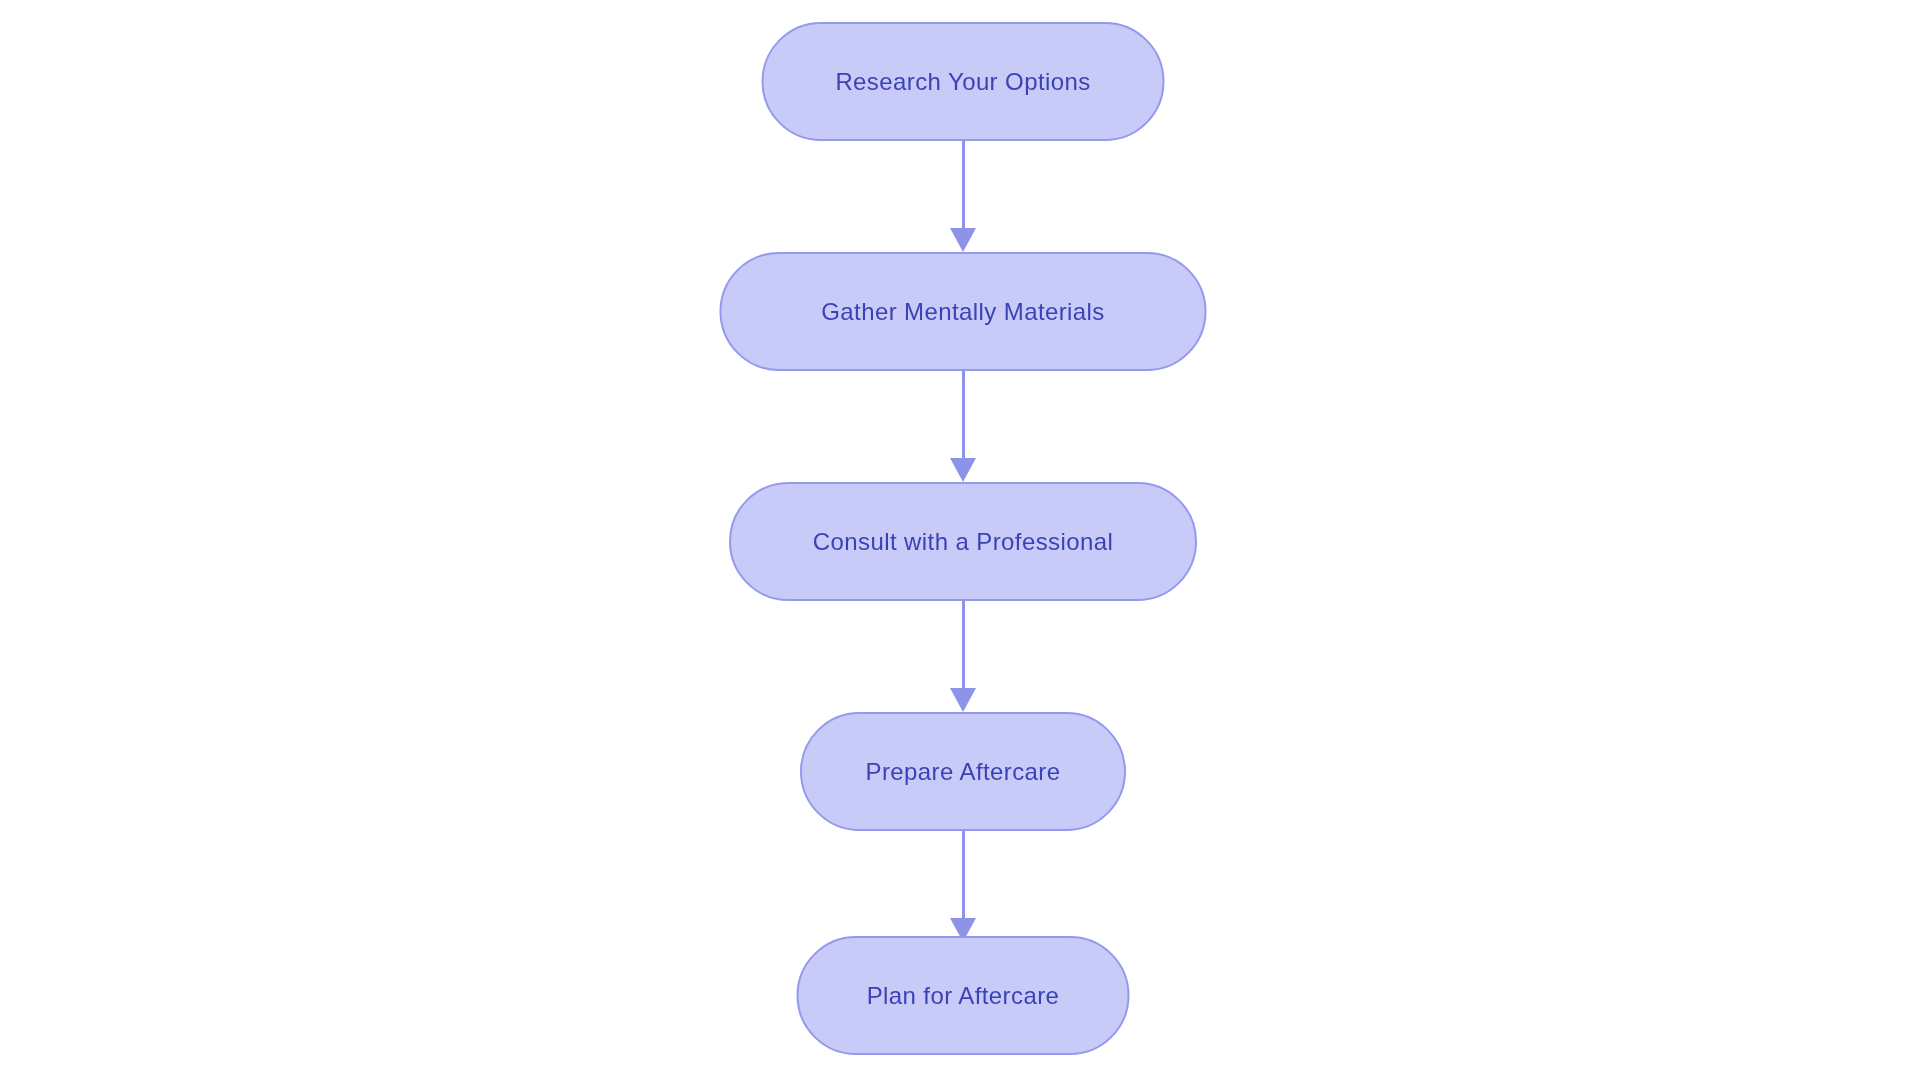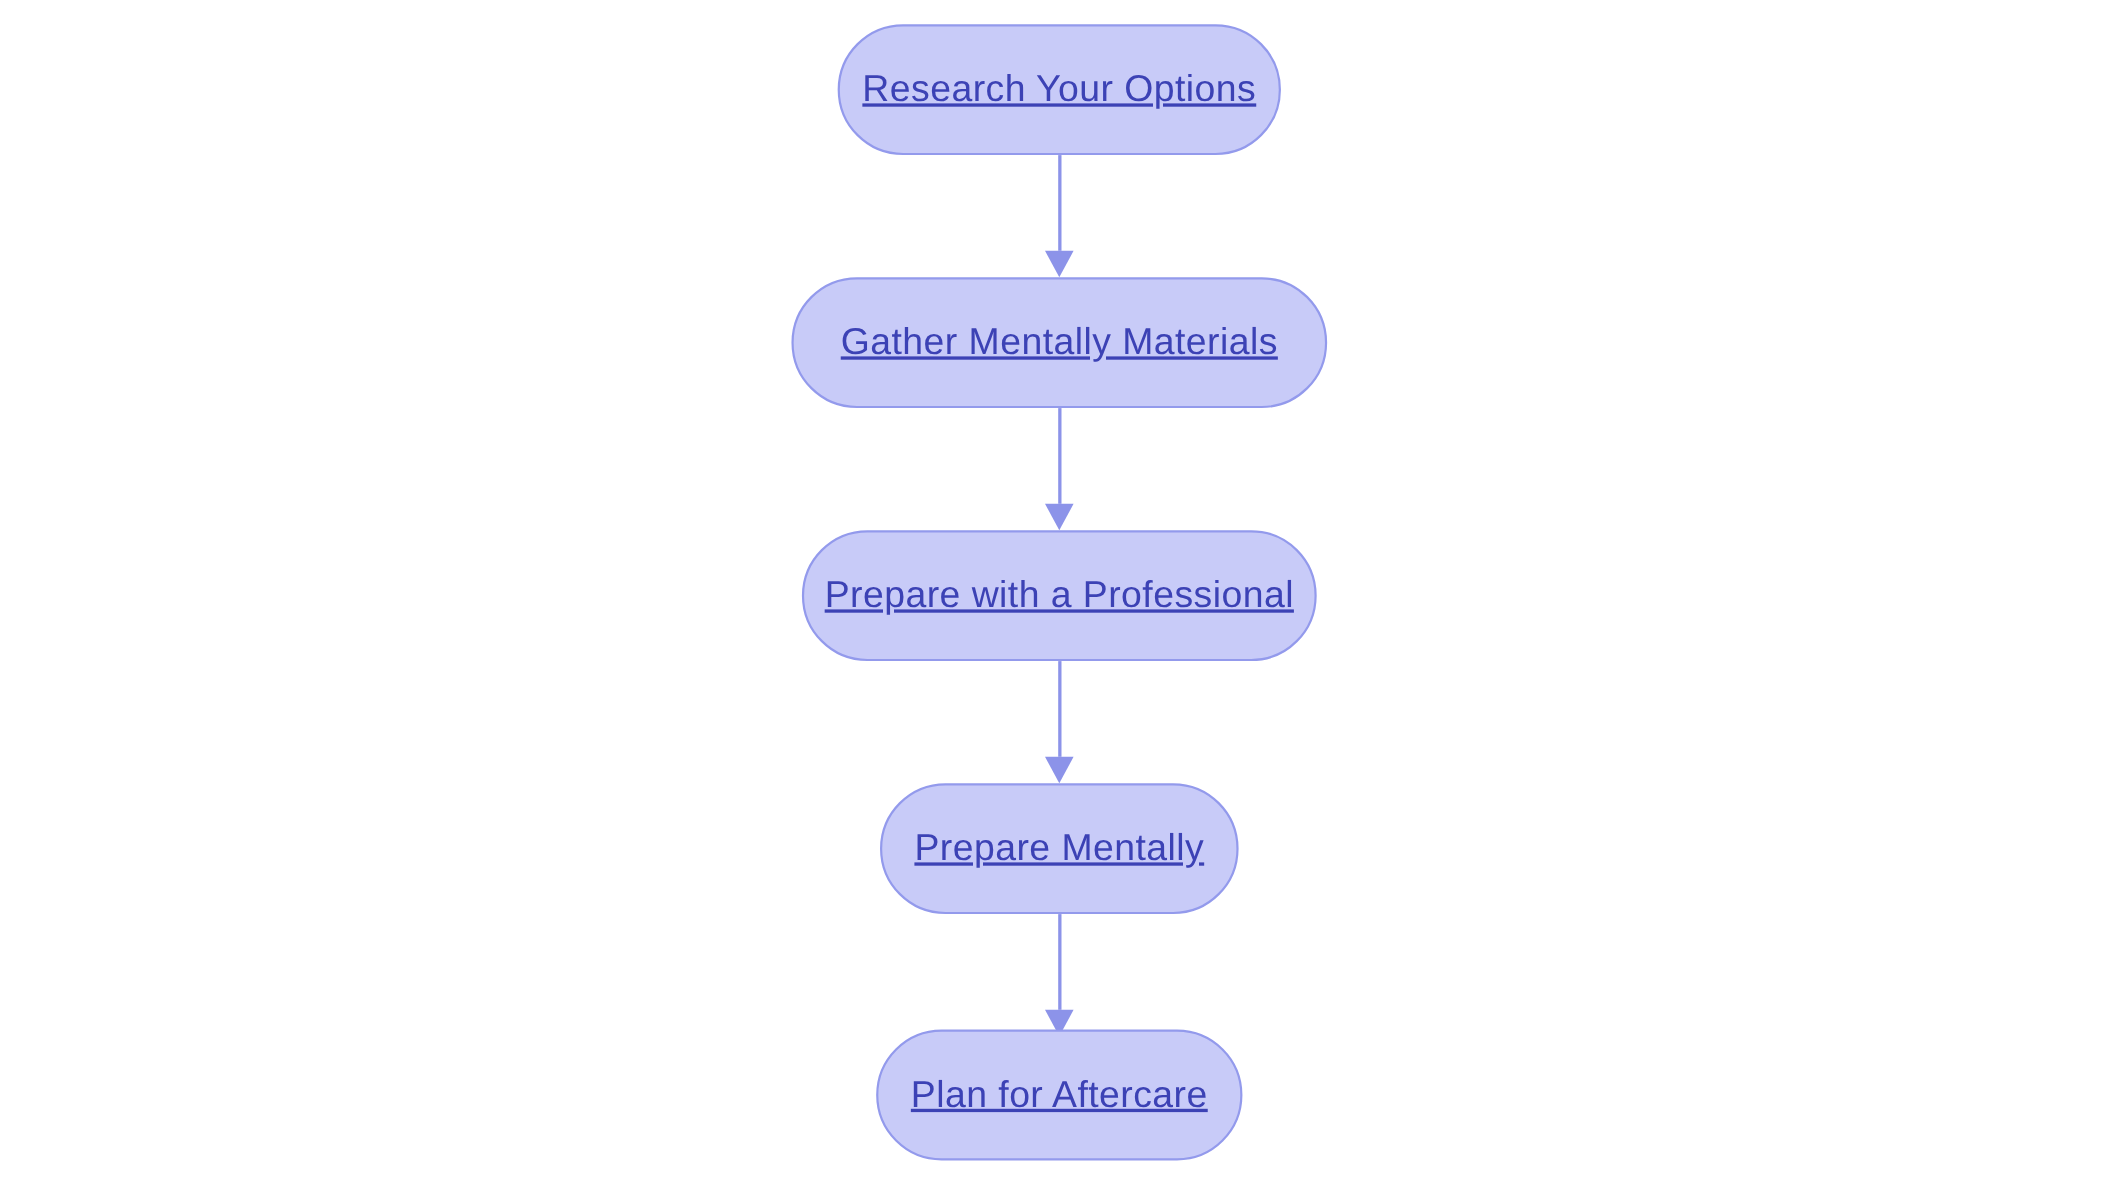--- a/index.html
+++ b/index.html
@@ -26,26 +26,25 @@
     box-sizing: border-box;
     background: var(--node-fill);
     border: 2px solid var(--node-border);
     border-radius: 60px;
     display: flex;
     align-items: center;
     justify-content: center;
   }
   .node .label {
     color: var(--node-text);
-    font-size: 34px;
+    font-size: 24px;
     font-weight: 400;
     letter-spacing: 0.4px;
     white-space: nowrap;
     text-align: left;
-    text-decoration: underline;
   }
   .n1 { top: 22px;  width: 403px; }
   .n2 { top: 252px; width: 487px; }
   .n3 { top: 482px; width: 468px; }
   .n4 { top: 712px; width: 326px; }
   .n5 { top: 936px; width: 333px; }
 
   .arrow {
     position: absolute;
     left: 963px;
@@ -90,30 +89,30 @@
   <div class="node n2">
     <span class="label">Gather Mentally Materials</span>
   </div>
 
   <div class="arrow a2">
     <div class="shaft"></div>
     <div class="head"></div>
   </div>
 
   <div class="node n3">
-    <span class="label">Prepare with a Professional</span>
+    <span class="label">Consult with a Professional</span>
   </div>
 
   <div class="arrow a3">
     <div class="shaft"></div>
     <div class="head"></div>
   </div>
 
   <div class="node n4">
-    <span class="label">Prepare Mentally</span>
+    <span class="label">Prepare Aftercare</span>
   </div>
 
   <div class="arrow a4">
     <div class="shaft"></div>
     <div class="head"></div>
   </div>
 
   <div class="node n5">
     <span class="label">Plan for Aftercare</span>
   </div>

